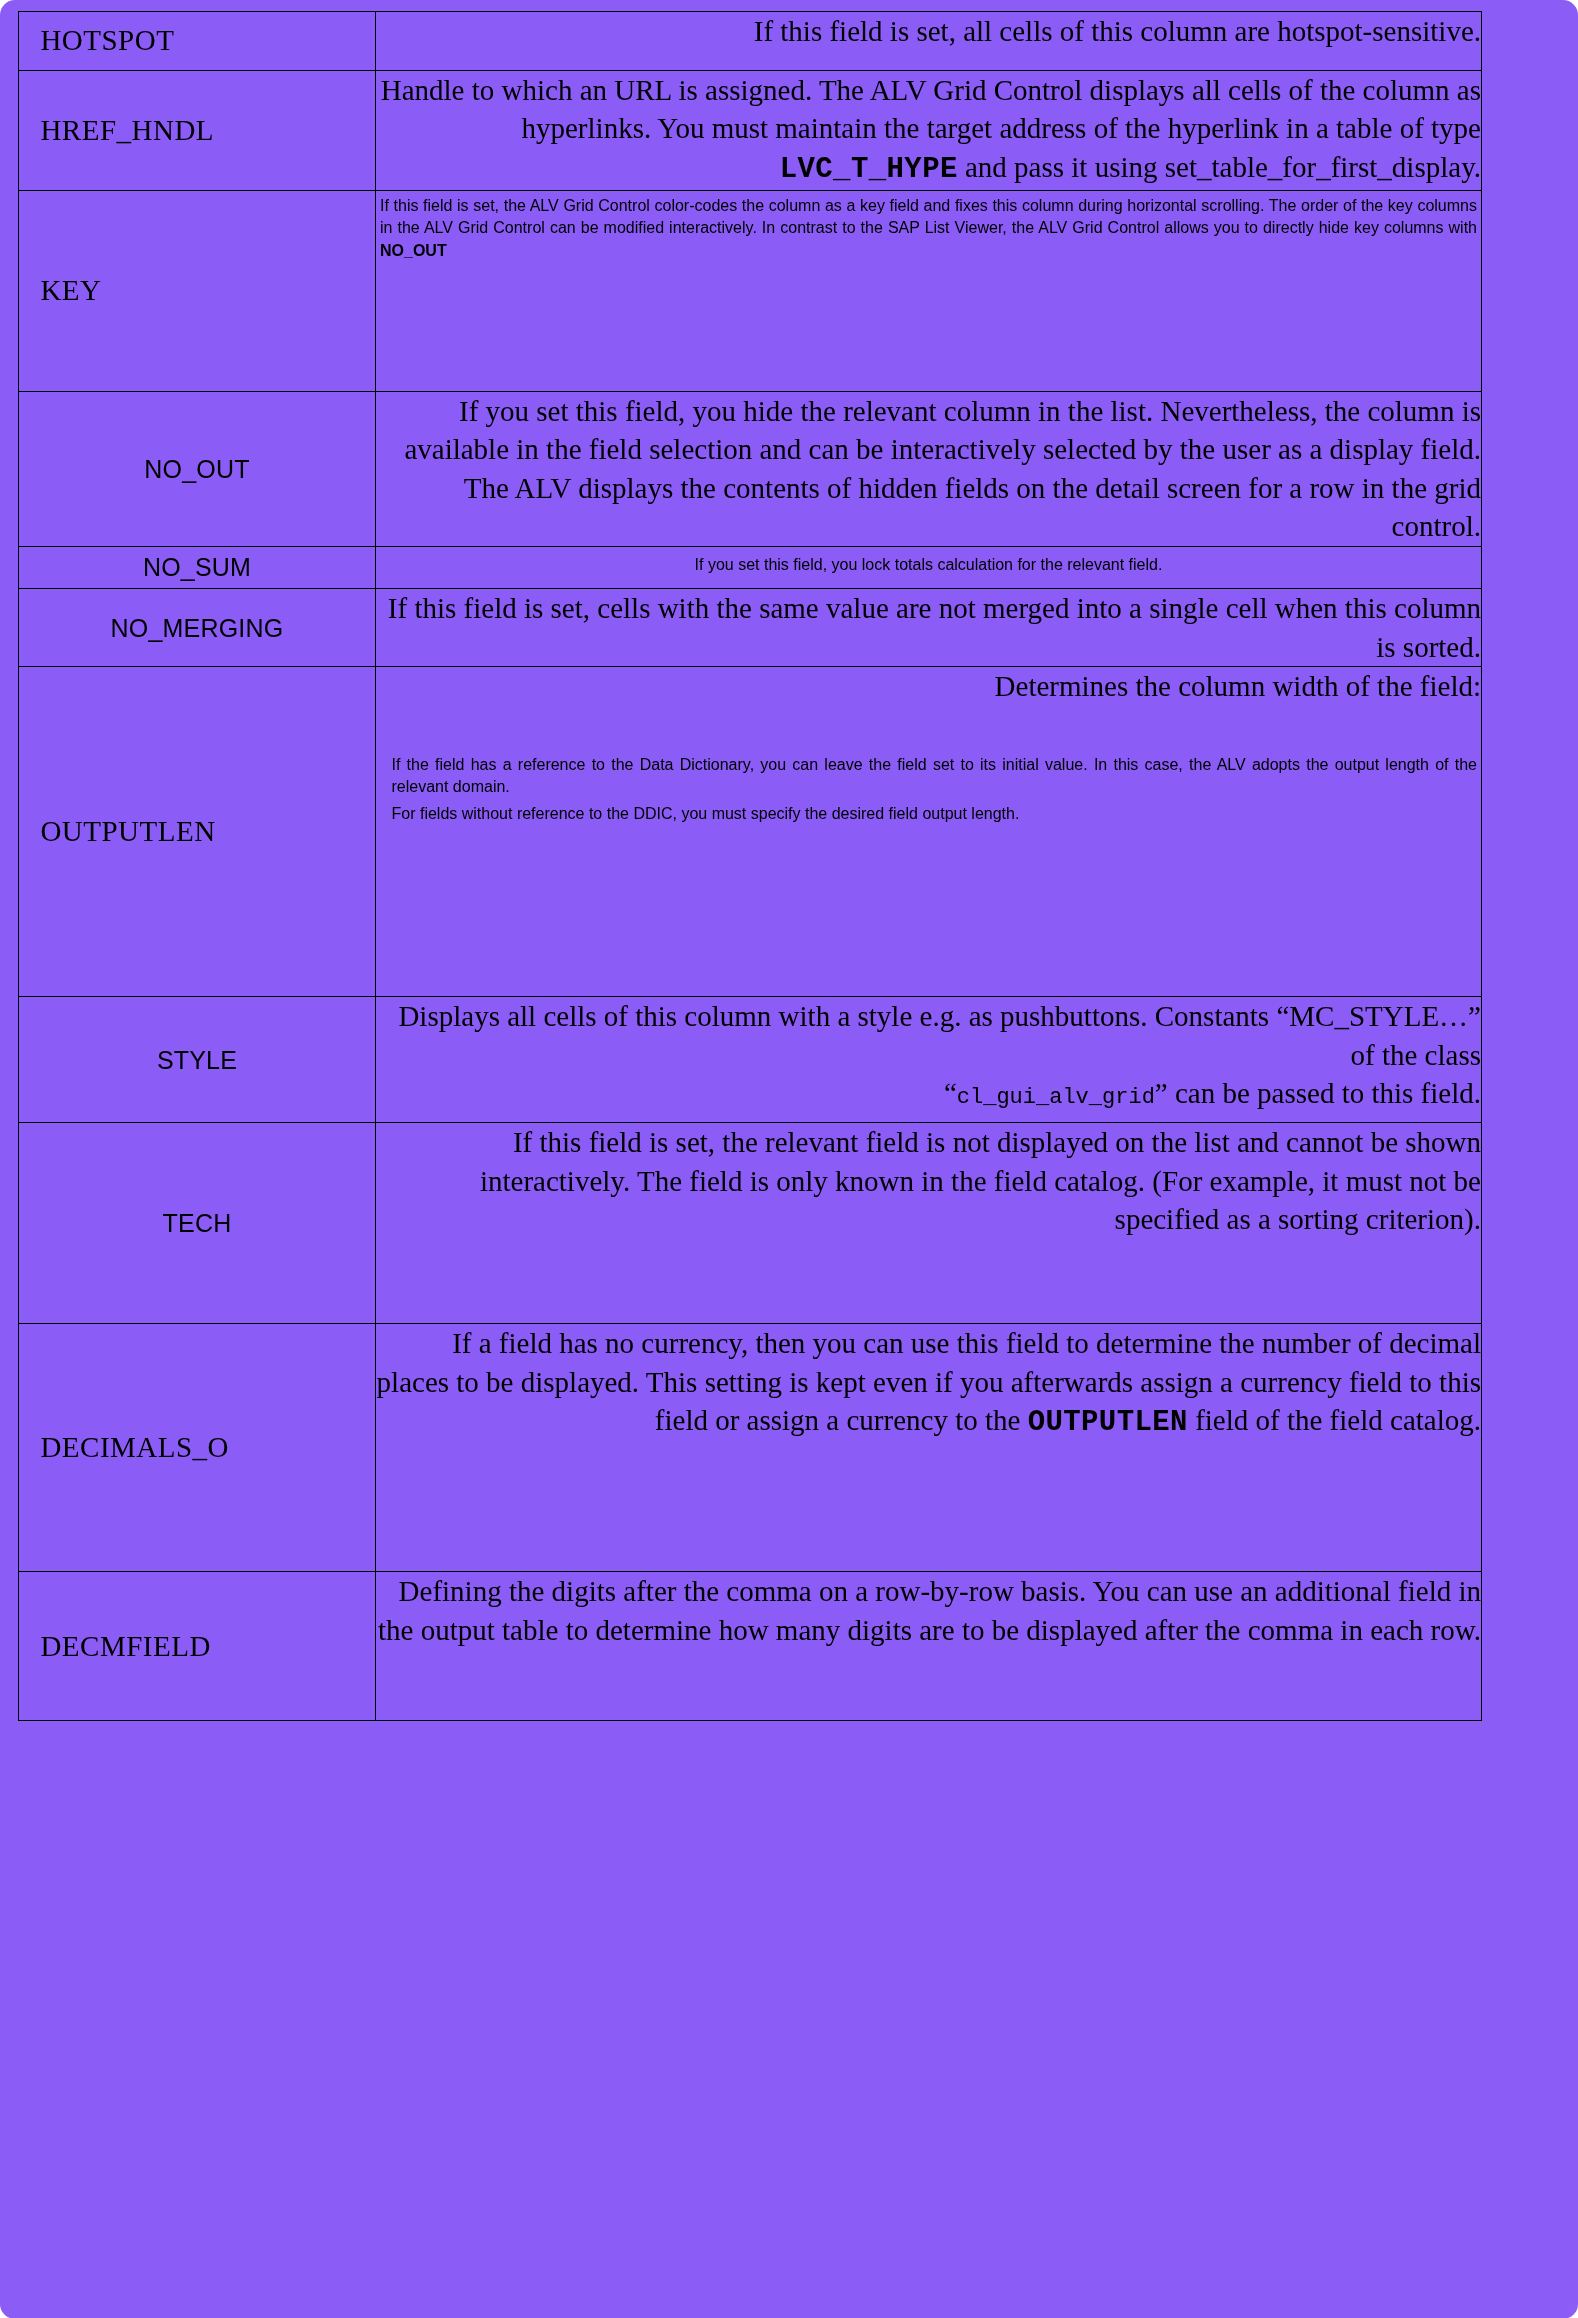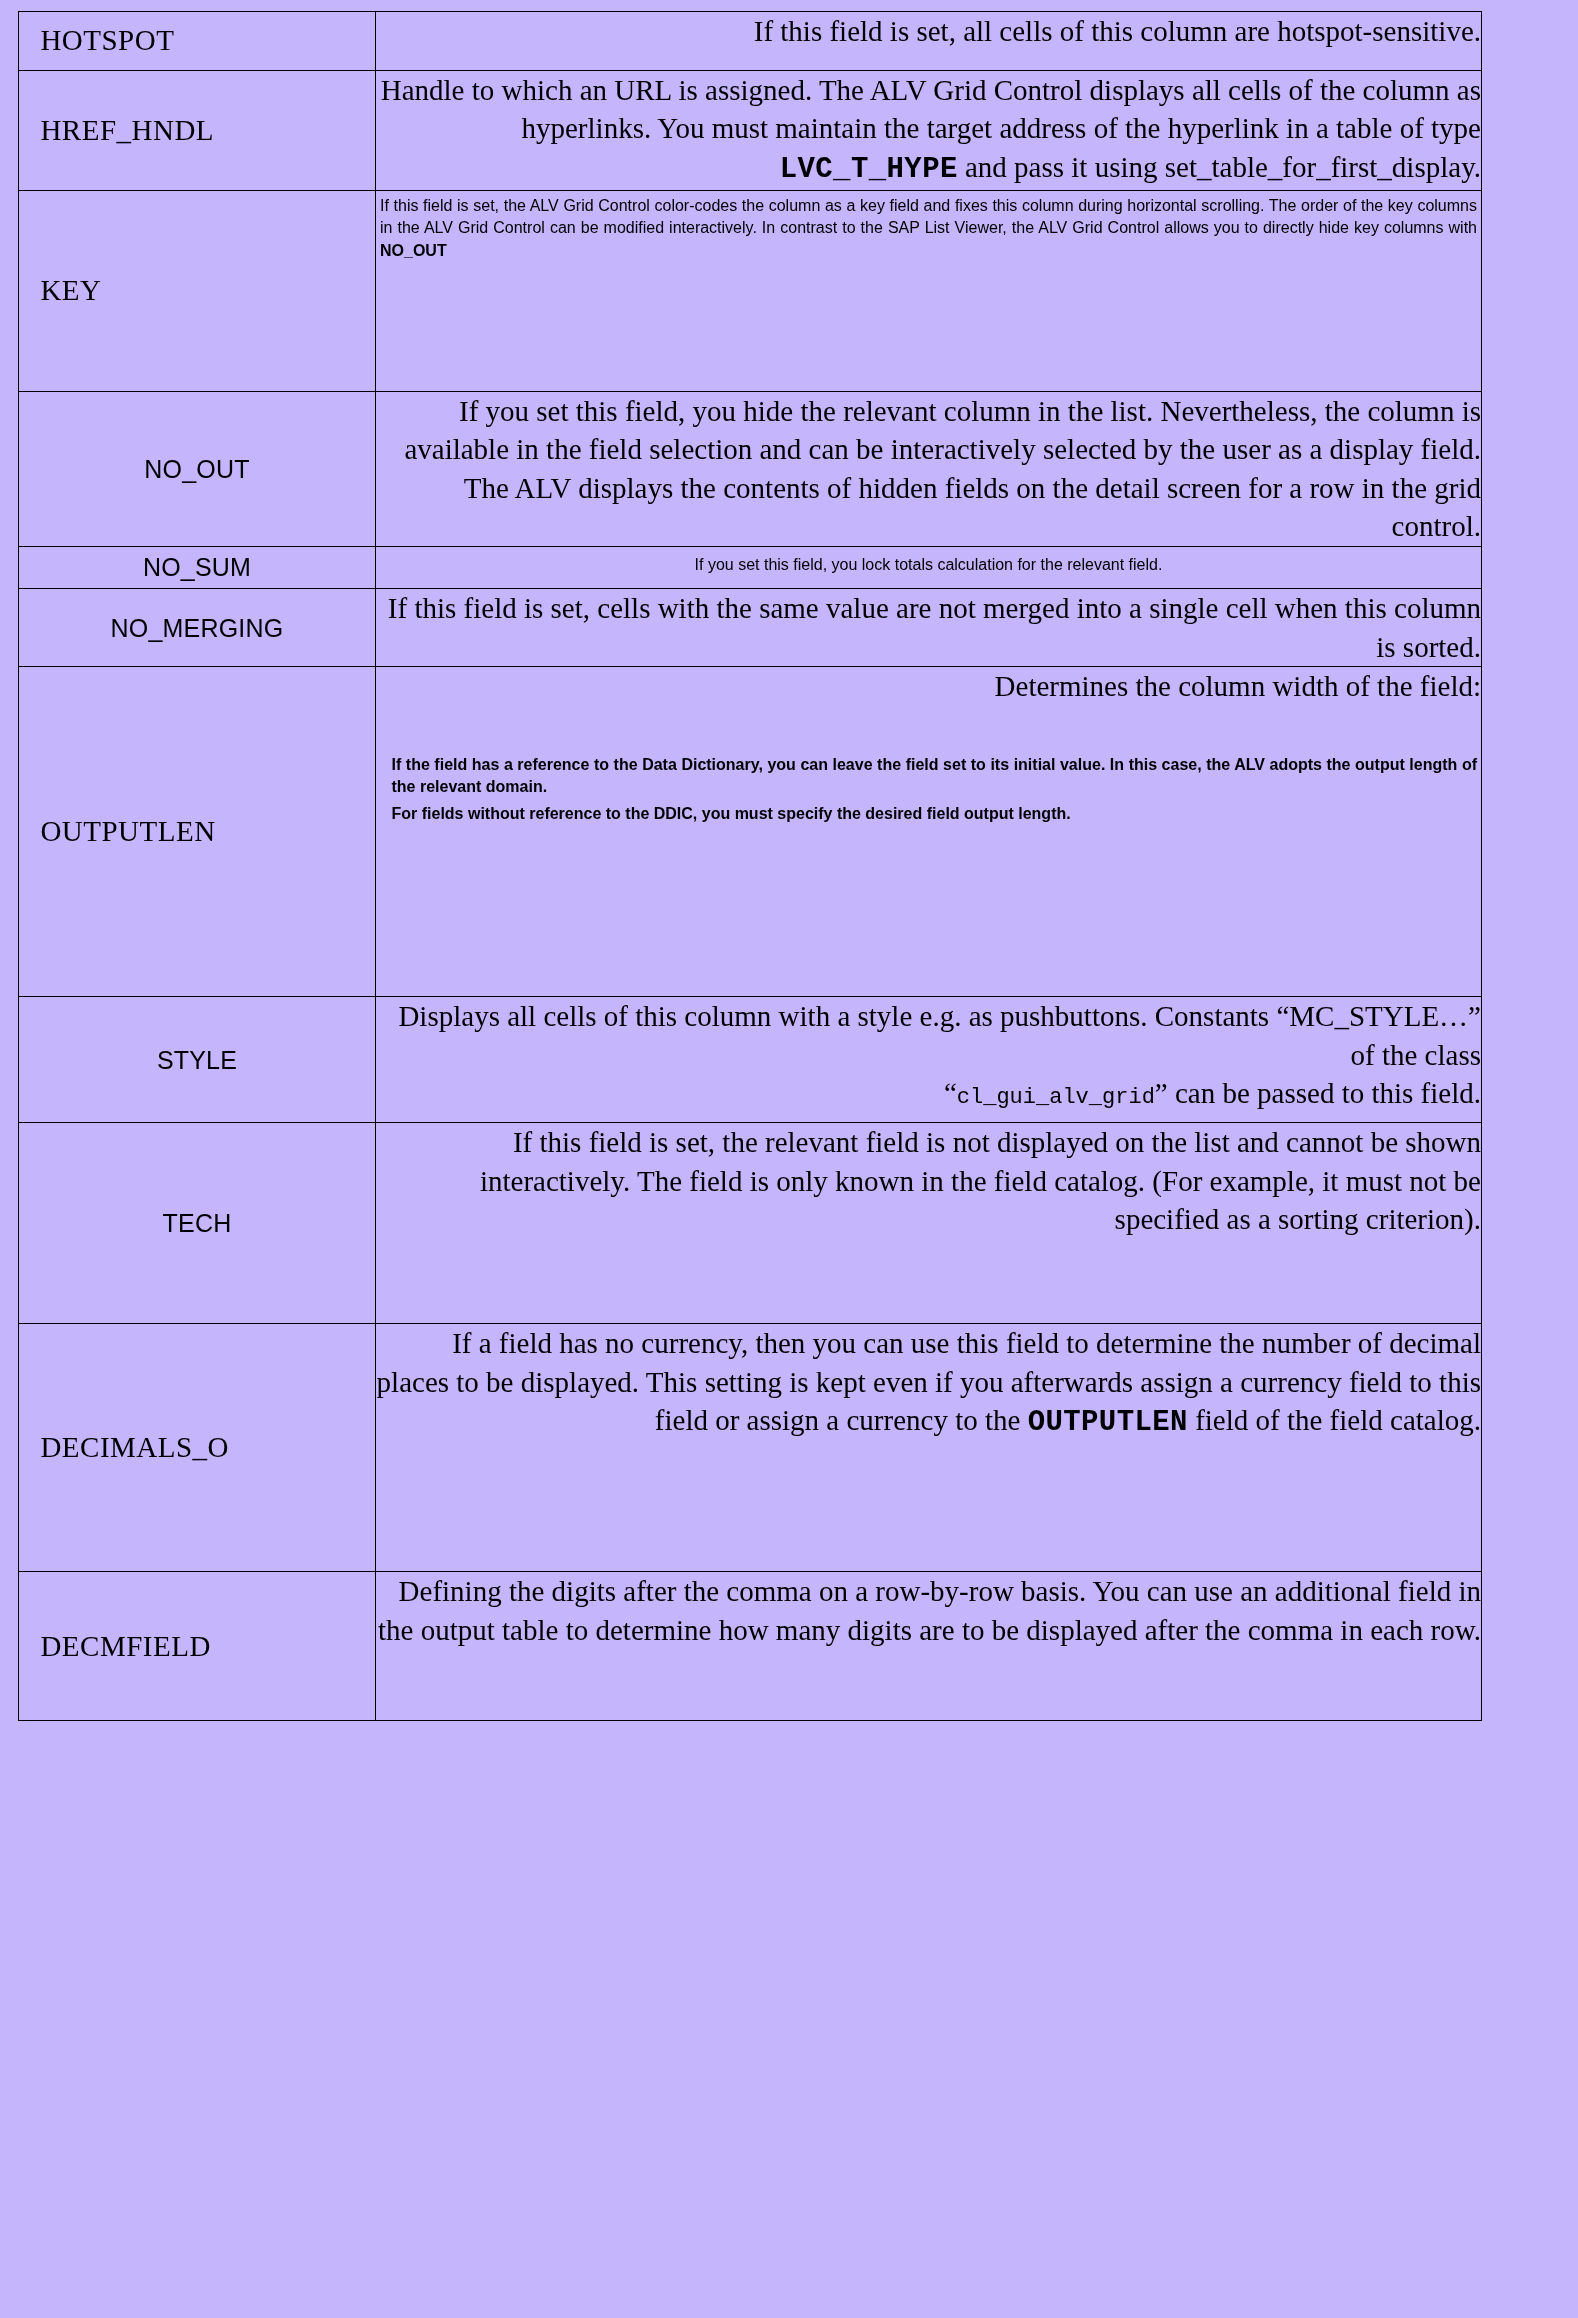--- a/index.html
+++ b/index.html
@@ -12,21 +12,22 @@
     height: 2319px;
     font-family: "Liberation Serif", serif;
     color: #000000;
     overflow: hidden;
   }
 
   .page {
     position: relative;
     width: 1578px;
     height: 2319px;
-    background: #c4b5fd;
+    background: #8b5cf6;
+    border-radius: 15px;
   }
 
   table.field-table {
     position: absolute;
     left: 18px;
     top: 10.7px;
     width: 1462px;
     border-collapse: collapse;
     table-layout: fixed;
   }
@@ -92,21 +93,20 @@
     line-height: 1.42;
     text-align: justify;
     text-align-last: left;
   }
   p.sans.center {
     text-align: center;
     text-align-last: center;
   }
   p.indent-block {
     padding-left: 11.5px;
-    font-weight: bold;
   }
   .gap-lg { height: 44px; }
 
   b.bold-serif {
     font-family: Liberation Mono, monospace;
     font-weight: bold;
     letter-spacing: 0.4px;
   }
   b.bold-sans {
     font-family: "Liberation Sans", sans-serif;

